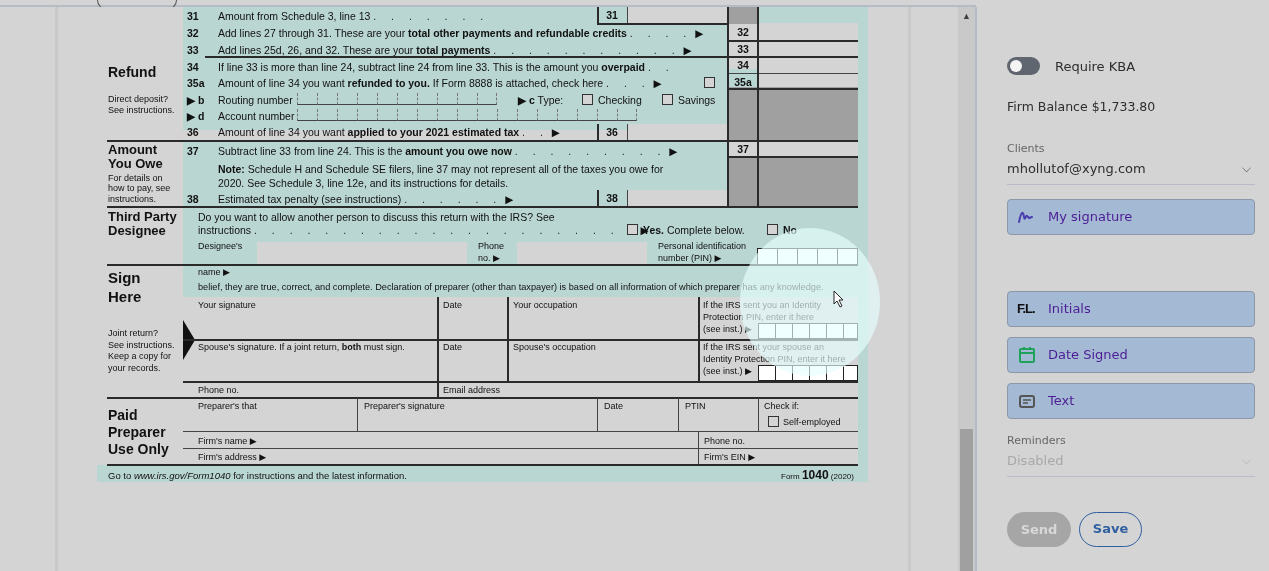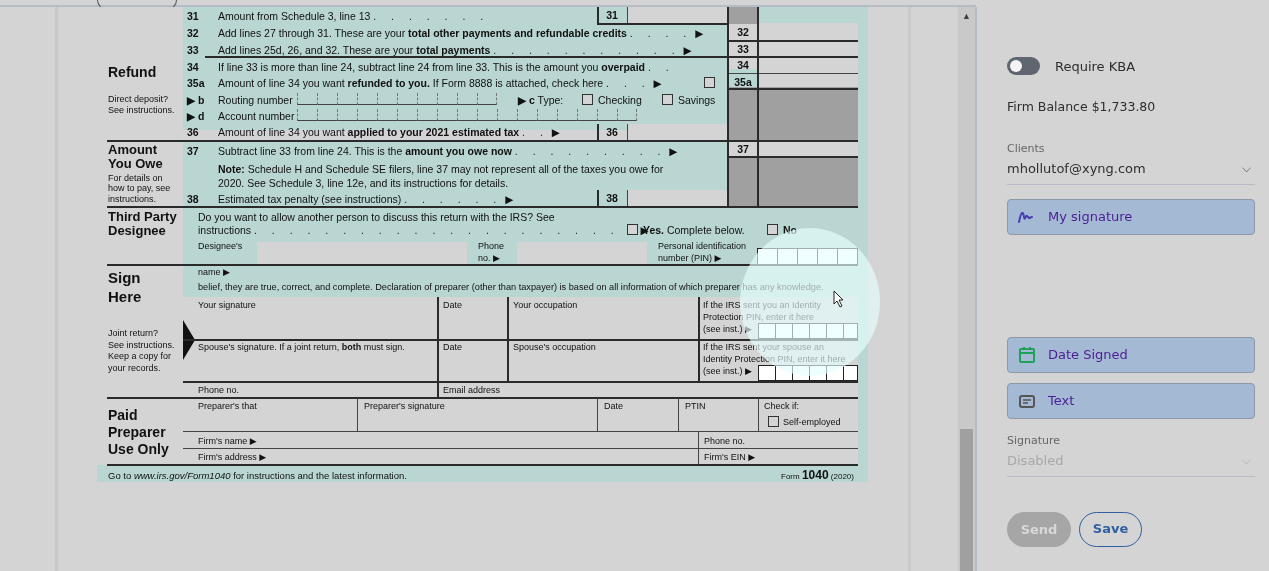--- a/index.html
+++ b/index.html
@@ -349,39 +349,43 @@
     <span class="val">mhollutof@xyng.com</span>
     <span class="chev">⌵</span>
   </div>
 
   <div class="tool-btn" style="top:199px;">
     <svg class="ic" viewBox="0 0 20 18">
         <path d="M2 14 C4 4,6 2,7 9 C8 14,9 6,10 8 L12 10 L15 9" fill="none" stroke="#4b3fb0" stroke-width="2" stroke-linecap="round"></path>
       </svg>
     <span class="tx">My signature</span>
   </div>
+  <div class="tool-btn" style="top:291px;">
+    <span class="ic" style="font-family:'Liberation Sans',sans-serif;font-weight:bold;font-size:13px;color:#111;letter-spacing:-1px;top:9px;">F.L.</span>
+    <span class="tx">Initials</span>
+  </div>
   <div class="tool-btn" style="top:337px;">
     <svg class="ic" viewBox="0 0 20 18">
         <rect x="3" y="3" width="14" height="13" rx="1" fill="none" stroke="#1fa35a" stroke-width="2"></rect>
         <line x1="3" y1="7" x2="17" y2="7" stroke="#1fa35a" stroke-width="2"></line>
         <line x1="7" y1="1" x2="7" y2="4" stroke="#1fa35a" stroke-width="2"></line>
         <line x1="13" y1="1" x2="13" y2="4" stroke="#1fa35a" stroke-width="2"></line>
       </svg>
     <span class="tx">Date Signed</span>
   </div>
   <div class="tool-btn" style="top:383px;">
     <svg class="ic" viewBox="0 0 20 18">
         <rect x="3" y="4" width="14" height="11" rx="2" fill="none" stroke="#555" stroke-width="2"></rect>
         <line x1="6" y1="8" x2="14" y2="8" stroke="#555" stroke-width="1.5"></line>
         <line x1="6" y1="11" x2="11" y2="11" stroke="#555" stroke-width="1.5"></line>
       </svg>
     <span class="tx">Text</span>
   </div>
 
-  <span class="field-label" style="top:434px;">Signature</span>
+  <span class="field-label" style="top:434px;">Reminders</span>
   <div class="select" style="top:451px;">
     <span class="val disabled">Disabled</span>
     <span class="chev disabled">⌵</span>
   </div>
 
   <div class="btn-send">Send</div>
   <div class="btn-save">Save</div>
 </div>
 
 </body></html>

